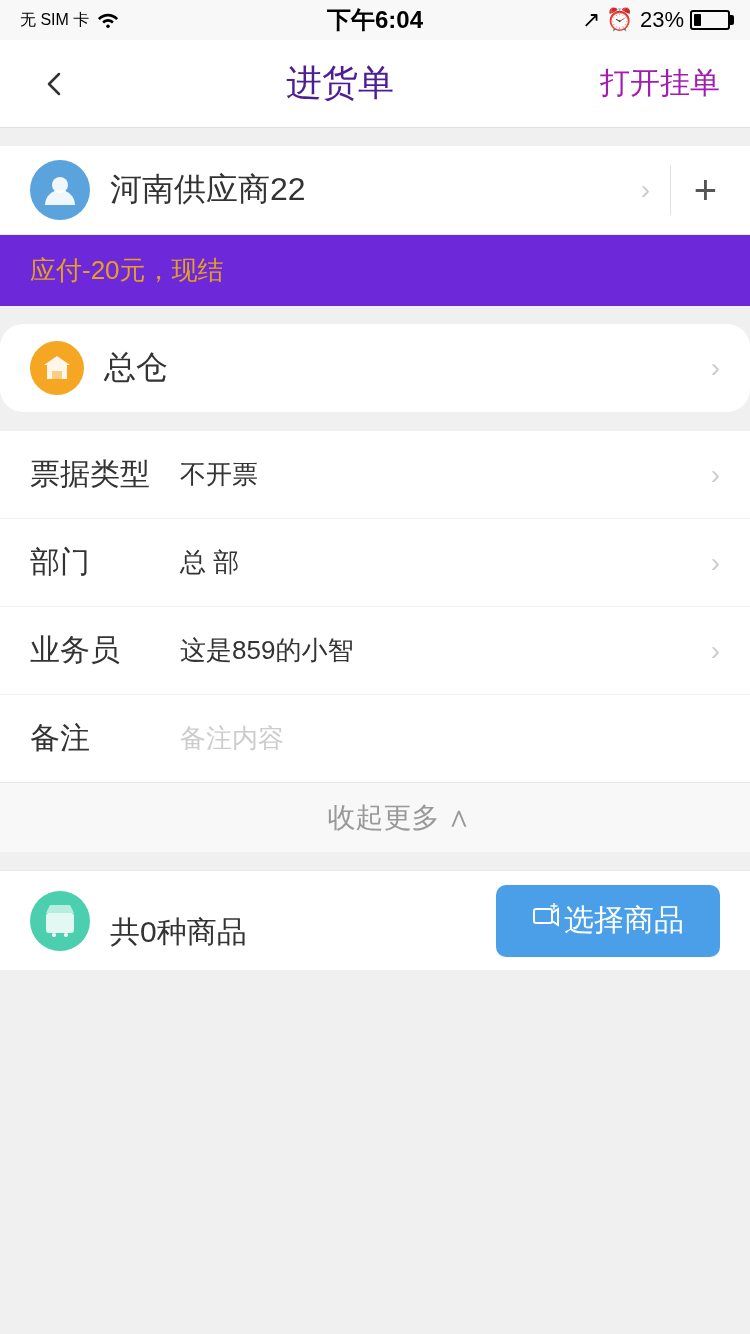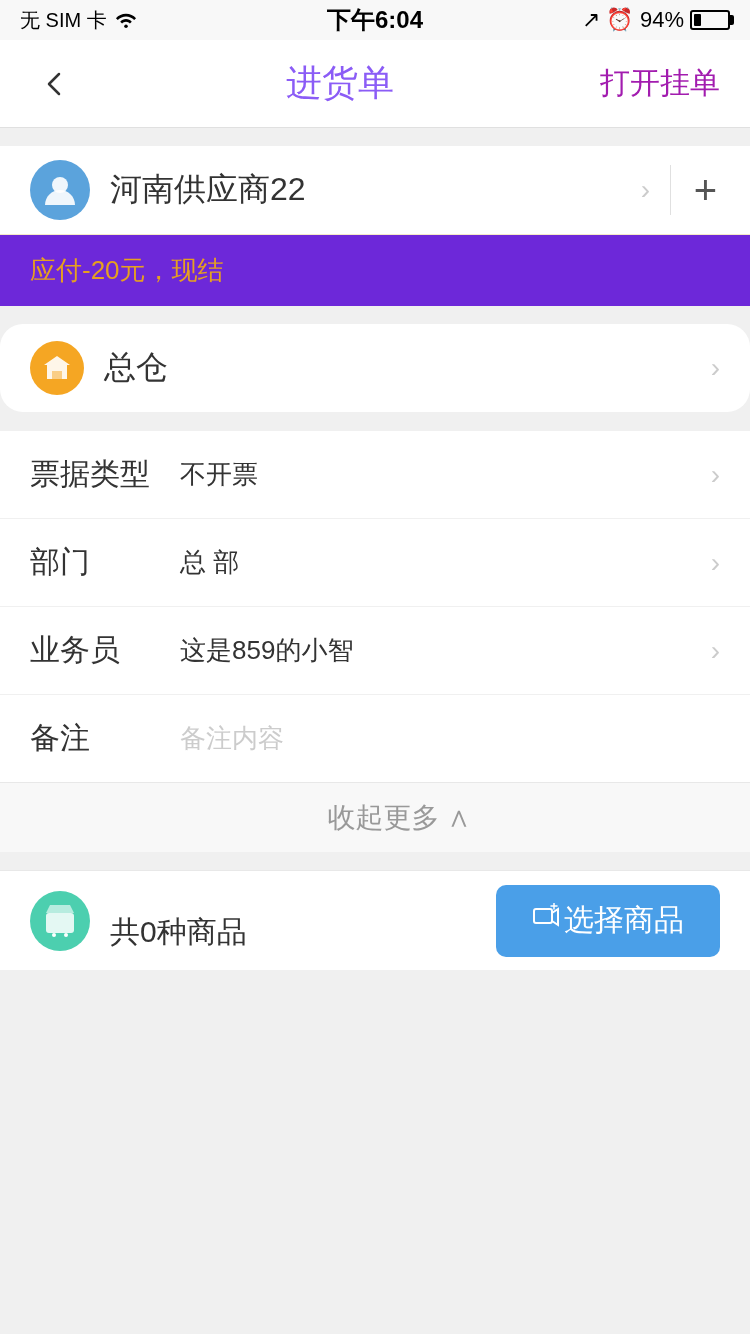--- a/index.html
+++ b/index.html
@@ -16,21 +16,21 @@
     .status-bar {
       width: 750px;
       height: 40px;
       background: #f8f8f8;
       display: flex;
       align-items: center;
       justify-content: space-between;
       padding: 0 20px;
     }
     .status-left {
-      font-size: 20px;
+      font-size: 16px;
       font-weight: 500;
       color: #000;
       display: flex;
       align-items: center;
       gap: 8px;
     }
     .wifi-icon {
       display: inline-block;
       width: 22px;
       height: 16px;
@@ -102,21 +102,21 @@
       justify-content: center;
       cursor: pointer;
     }
     .nav-back svg {
       width: 28px;
       height: 28px;
     }
     .nav-title {
       font-size: 36px;
       font-weight: 500;
-      color: #8b5cf6;
+      color: #4c1d95;
     }
     .nav-action {
       font-size: 30px;
       color: #a21caf;
       cursor: pointer;
     }
 
     
     .section-divider {
       width: 750px;
@@ -336,21 +336,21 @@
     <svg class="wifi-icon" viewBox="0 0 24 18" fill="none">
       <path d="M12 14a2 2 0 1 1 0 4 2 2 0 0 1 0-4z" fill="#000"></path>
       <path d="M12 8C9.4 8 7.1 9.1 5.5 10.9l2.1 2.1C8.8 11.8 10.3 11 12 11s3.2.8 4.4 2l2.1-2.1C16.9 9.1 14.6 8 12 8z" fill="#000"></path>
       <path d="M12 2C7.5 2 3.5 3.9.7 6.9l2.1 2.1C5.3 6.5 8.5 5 12 5s6.7 1.5 9.2 4l2.1-2.1C20.5 3.9 16.5 2 12 2z" fill="#000"></path>
     </svg>
   </div>
   <div class="status-center">下午6:04</div>
   <div class="status-right">
     <span>↗</span>
     <span>⏰</span>
-    <span>94%</span>
+    <span>23%</span>
     <div class="battery">
       <div class="battery-body">
         <div class="battery-fill"></div>
       </div>
     </div>
   </div>
 </div>
 
 <div class="nav-bar">
   <div class="nav-back">

